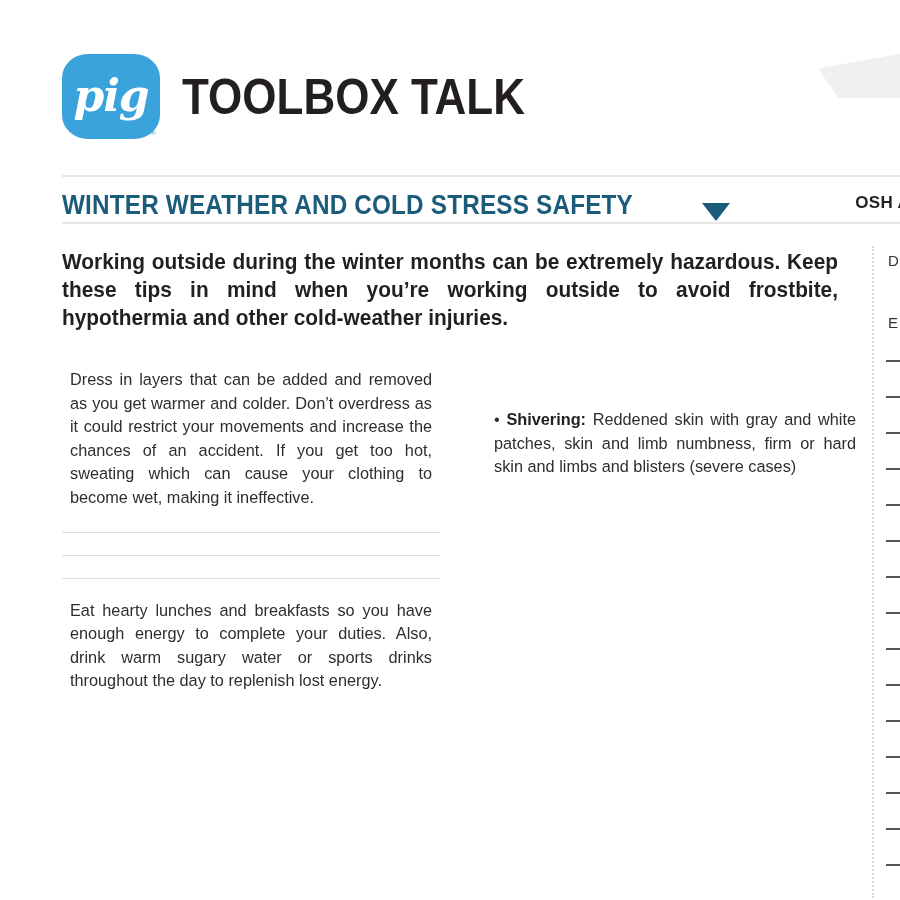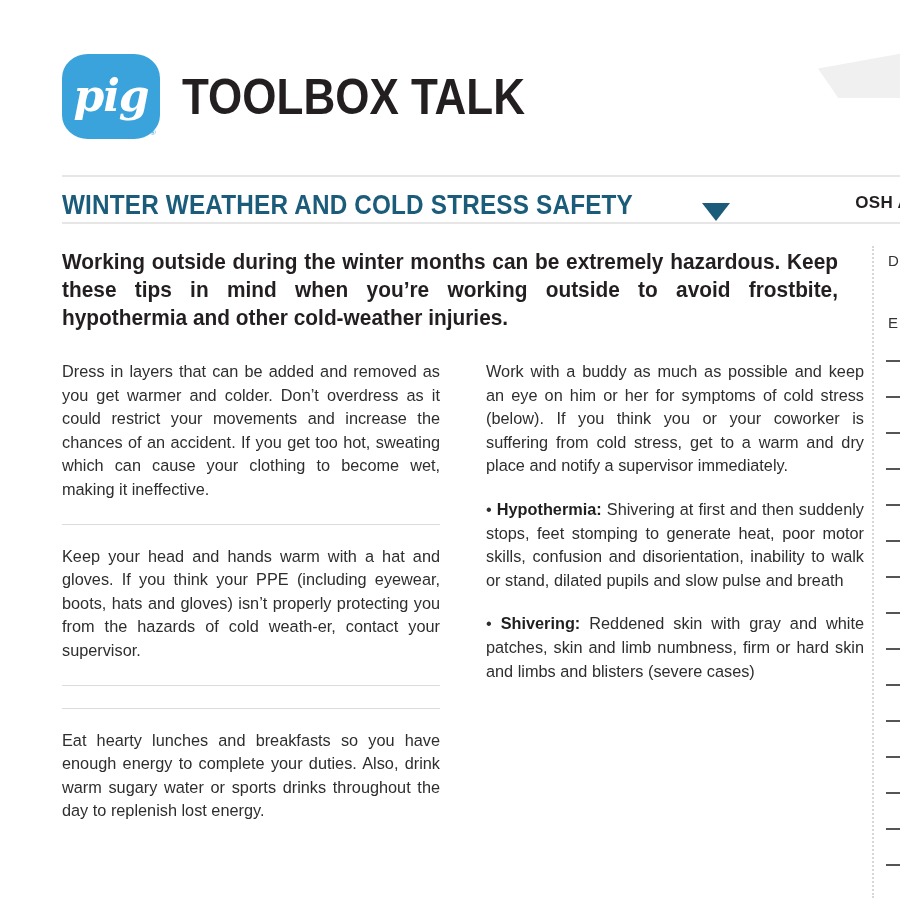--- a/index.html
+++ b/index.html
@@ -182,21 +182,21 @@
   .col-left  { left: 0; }
   .col-right { left: 424px; }
 
   .para {
     font-family: "Liberation Sans", sans-serif;
     font-size: 16.3px;
     line-height: 23.6px;
     color: #2e2e2e;
     text-align: justify;
     text-align-last: left;
-    margin: 0;
+    margin: 8px;
   }
   .para b { font-weight: bold; color: #1f1f1f; }
 
   .sep {
     height: 1px;
     background: #dcdcdc;
     margin: 22px 0 20px 0;
     border: 0;
   }
 
@@ -259,30 +259,27 @@
     </div>
     <div class="rule-bottom"></div>
 
     <div class="intro">Working outside during the winter months can be extremely hazardous. Keep these tips in mind when you’re working outside to avoid frostbite, hypothermia and other cold-weather injuries.</div>
 
     <div class="cols">
 
       <div class="col col-left">
         <p class="para">Dress in layers that can be added and removed as you get warmer and colder. Don’t overdress as it could restrict your movements and increase the chances of an accident. If you get too hot, sweating which can cause your clothing to become wet, making it ineffective.</p>
         <hr class="sep">
-        <p class="para">Keep your head and hands warm with a hat and gloves. If you think your PPE (including eyewear, boots, hats and gloves) isn’t properly protecting you from the hazards of cold weath-er, contact your supervisor.</p>
         <hr class="sep">
         <hr class="sep">
         <p class="para">Eat hearty lunches and breakfasts so you have enough energy to complete your duties. Also, drink warm sugary water or sports drinks throughout the day to replenish lost energy.</p>
       </div>
 
       <div class="col col-right">
-        <p class="para">Work with a buddy as much as possible and keep an eye on him or her for symptoms of cold stress (below). If you think you or your coworker is suffering from cold stress, get to a warm and dry place and notify a supervisor immediately.</p>
         <div class="gap-sm"></div>
-        <p class="para"><span>•</span> <b>Hypothermia:</b><span> Shivering at first and then suddenly stops, feet stomping to generate heat, poor motor skills, confusion and disorientation, inability to walk or stand, dilated pupils and slow pulse and breath</span></p>
         <div class="gap-sm"></div>
         <p class="para"><span>•</span> <b>Shivering:</b><span> Reddened skin with gray and white patches, skin and limb numbness, firm or hard skin and limbs and blisters (severe cases)</span></p>
       </div>
 
     </div>
 
     <div class="signin-strip">
       <div class="dotted-divider"></div>
       <div id="signin-dynamic">
           <div class="signin-label" style="top: 20px;">D</div>

